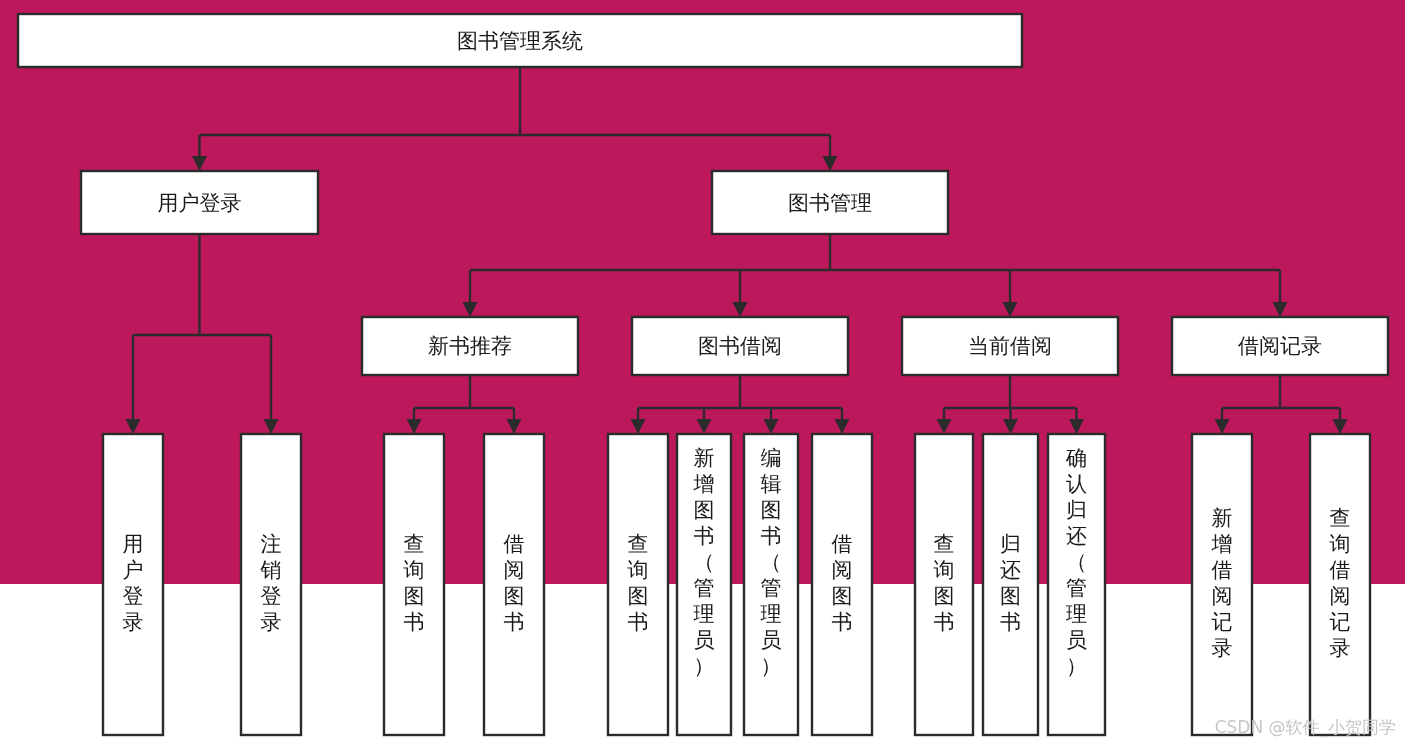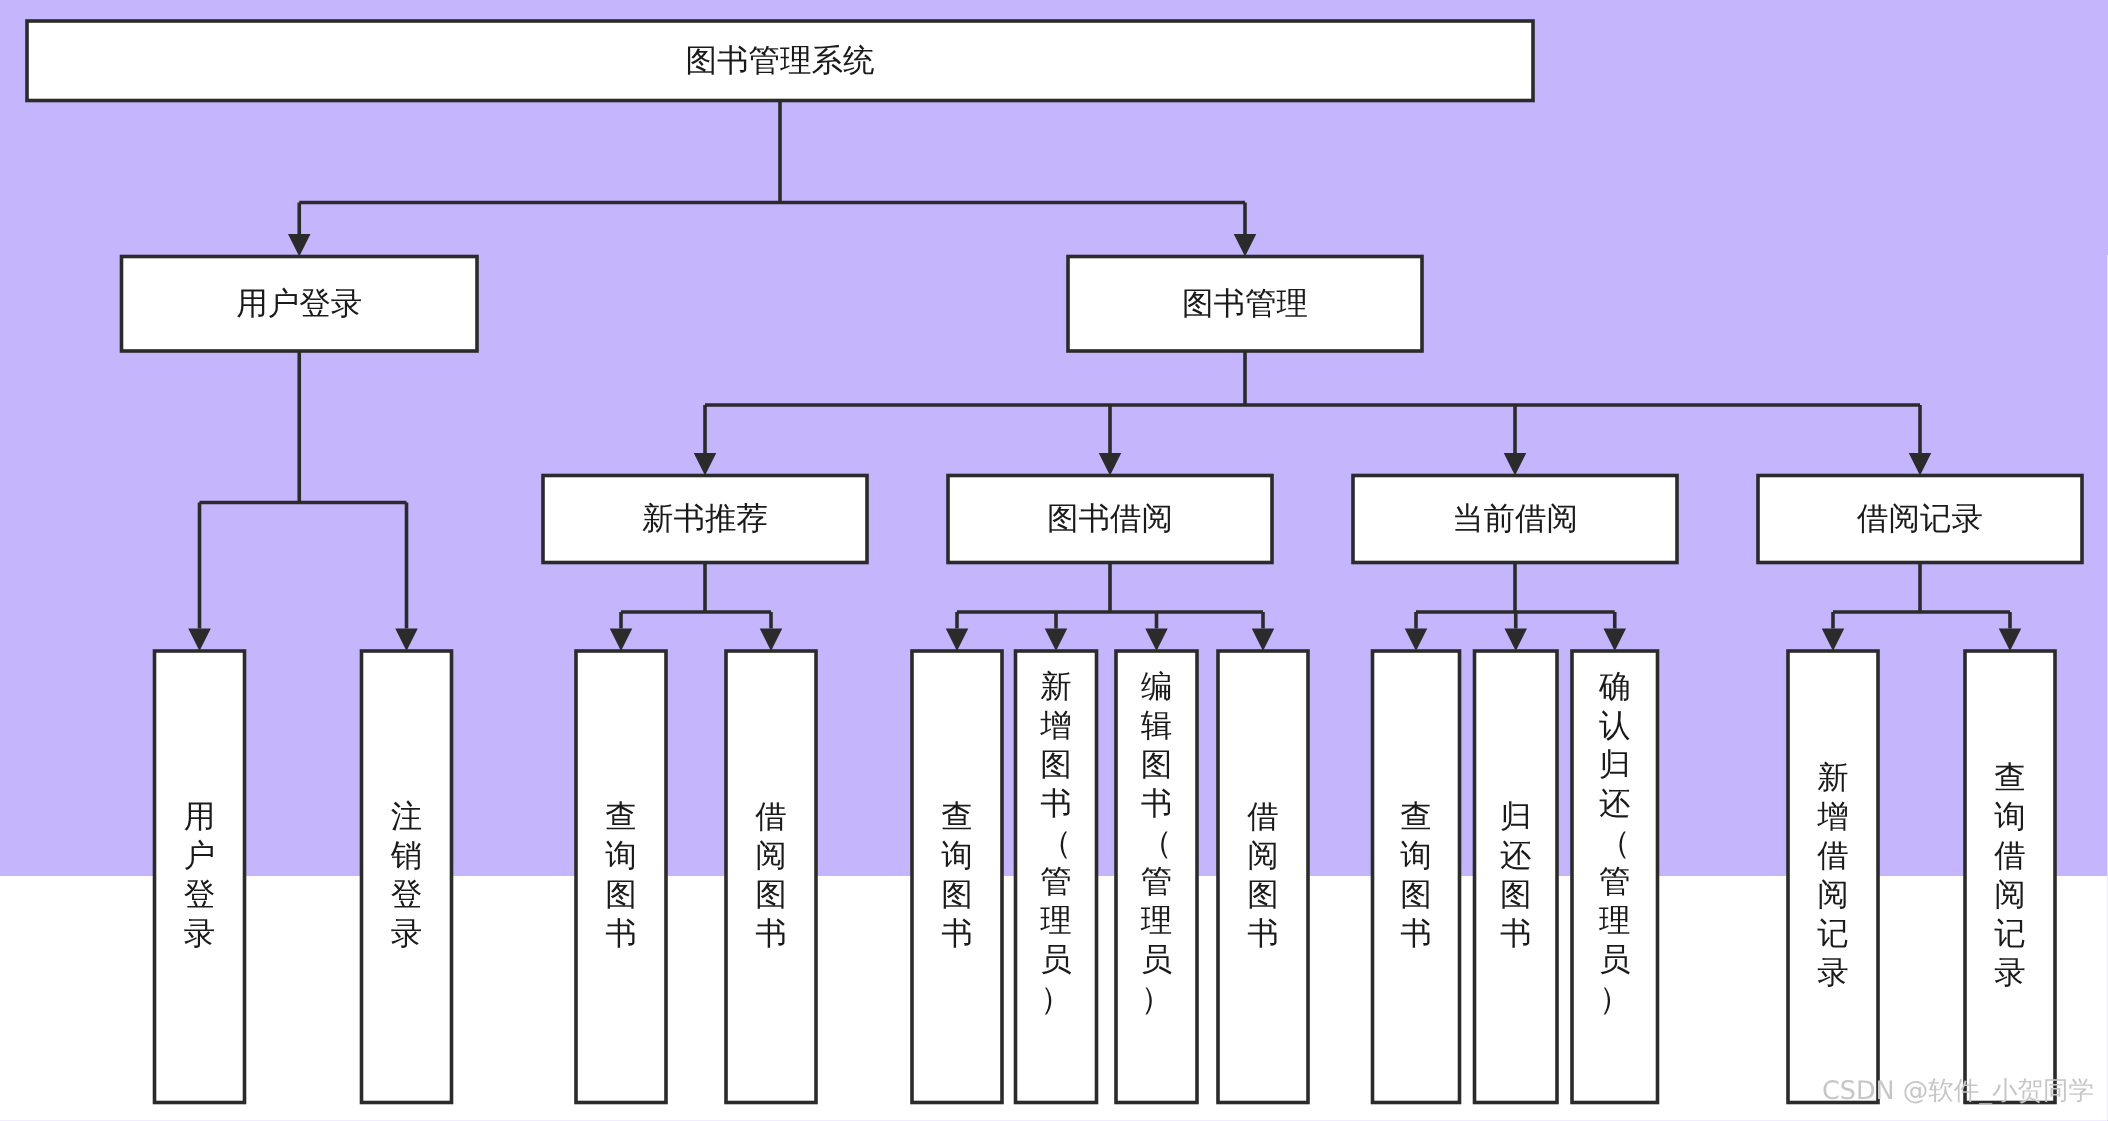--- a/index.html
+++ b/index.html
@@ -11,21 +11,21 @@
   body {
     width: 1405px;
     height: 747px;
     font-family: "DejaVu Sans", "Liberation Sans", sans-serif;
     overflow: hidden;
   }
   #diagram-root {
     position: relative;
     width: 1405px;
     height: 584px;
-    background: #c4b5fd;
+    background: #be185d;
   }
   svg.diagram-canvas {
     position: absolute;
     left: 0;
     top: 0;
     width: 1405px;
     height: 747px;
     display: block;
   }
   .node-box {

